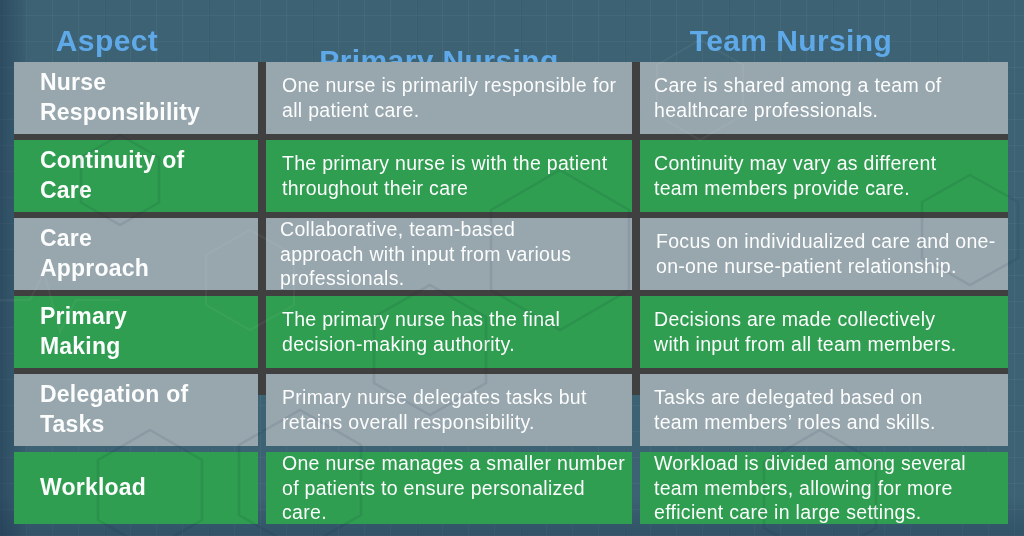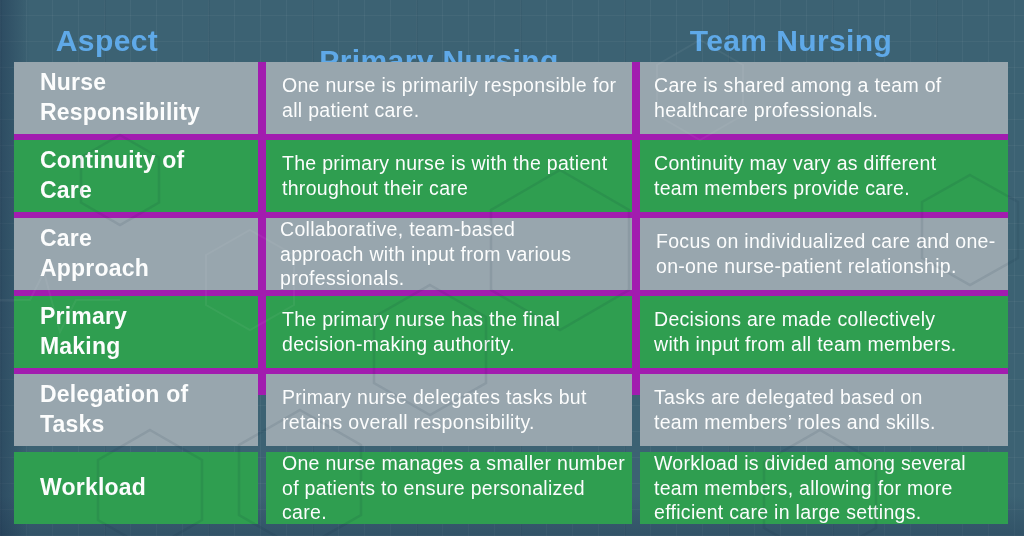--- a/index.html
+++ b/index.html
@@ -33,21 +33,21 @@
   .th-aspect  { padding-right:58px; }
   .th-primary { padding-right:20px;margin-top:40px; }
   .th-team    { padding-right:66px; }
 
   .grid {
     position:absolute; left:14px; top:62px; width:994px; height:333px;
     display:grid;
     grid-template-columns:244px 366px 368px;
     grid-template-rows:repeat(6,72px);
     column-gap:8px; row-gap:6px;
-    background:#a21caf;
+    background:#404040;
     z-index:2;
   }
   .cell {
     display:flex; flex-direction:column; justify-content:center;
     color:#fcfdfd;
   }
   .gray  { background:#98a6ae; }
   .green { background:#2f9e50; }
 
   .aspect {

